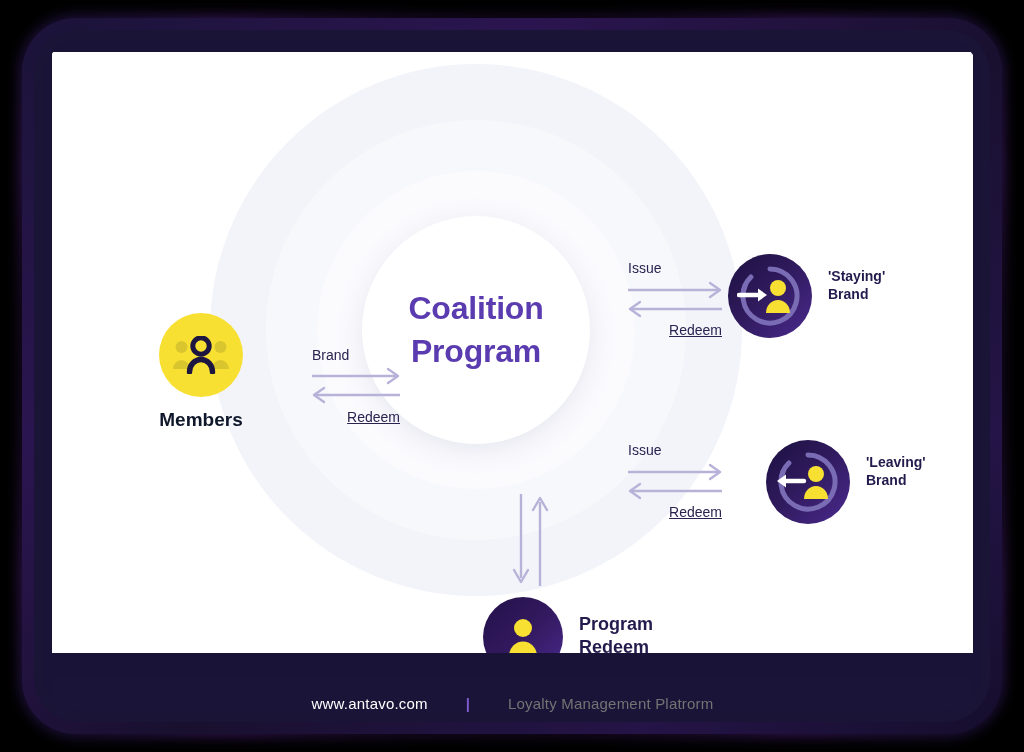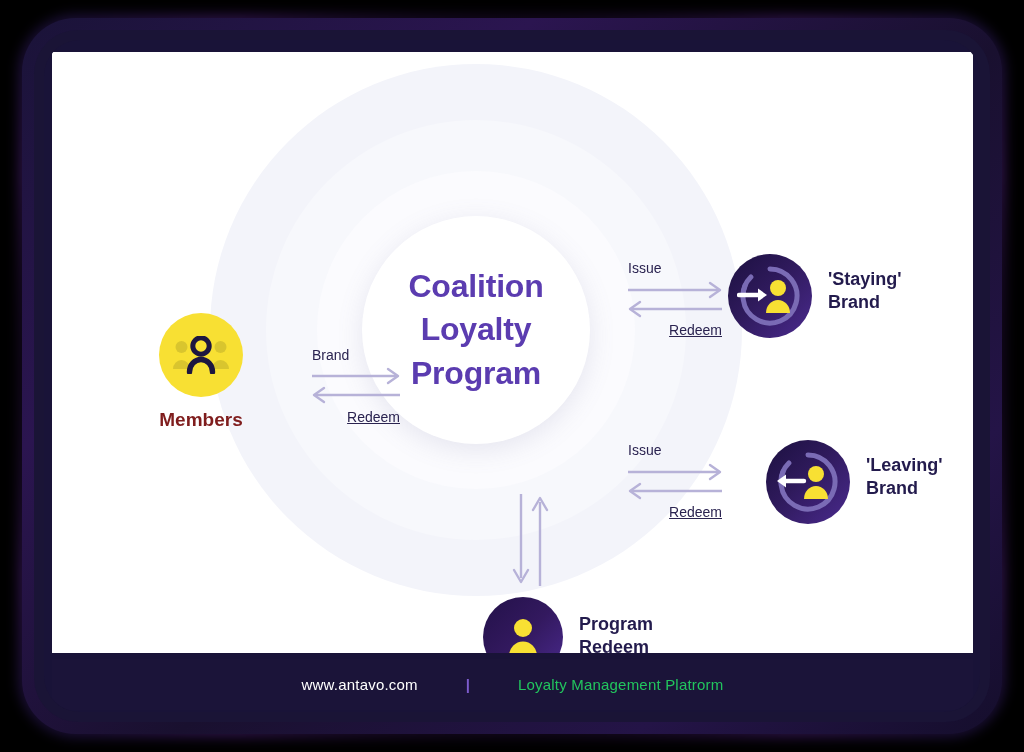--- a/index.html
+++ b/index.html
@@ -111,39 +111,39 @@
     width: 84px; height: 84px;
     border-radius: 50%;
     background: #f8e033;
     display: flex; align-items: center; justify-content: center;
   }
   .members-label {
     position: absolute;
     left: -22px; top: 96px;
     width: 128px;
     text-align: center;
-    color: #7f1d1d;
+    color: #0f172a;
     font-weight: 700;
     font-size: 19px;
   }
 
   .brand-circle {
     position: absolute;
     left: 0; top: 0;
     width: 84px; height: 84px;
     border-radius: 50%;
     background: linear-gradient(135deg, #1c1040 0%, #2f1a5c 45%, #4a2a8e 100%);
     display: flex; align-items: center; justify-content: center;
   }
   .brand-label {
     position: absolute;
     left: 100px; top: 14px;
     color: #231b4d;
     font-weight: 700;
-    font-size: 18px;
+    font-size: 14px;
     line-height: 1.25;
     white-space: nowrap;
   }
 
   .owner-circle {
     position: absolute;
     left: 0; top: 0;
     width: 80px; height: 80px;
     border-radius: 50%;
     background: linear-gradient(135deg, #231149 0%, #33195f 50%, #4a2a8e 100%);
@@ -167,41 +167,41 @@
     font-size: 14px;
     font-weight: 400;
     white-space: nowrap;
   }
   .flow-label.top { top: 0; left: 2px; }
   .flow-label.bottom { bottom: 0; right: 2px; text-decoration: underline; }
 
   
   .footer {
     position: absolute;
-    left: 8px; top: 619px;
+    left: 8px; top: 638px;
     width: 921px; height: 51px;
     background: #1b1439;
     display: flex;
     align-items: center;
     justify-content: center;
-    gap: 18px;
+    gap: 8px;
   }
   .footer-url {
     color: #ffffff;
     font-size: 15px;
     letter-spacing: 0.2px;
   }
   .footer-sep {
     color: #7d5ccd;
     font-size: 15px;
     font-weight: 700;
     margin: 0 30px;
   }
   .footer-tag {
-    color: #22c55e;
+    color: #737373;
     font-size: 15px;
     letter-spacing: 0.2px;
   }
 </style>
 </head>
 <body>
 
 <div id="stage">
 
   <div class="frame-glow"></div>
@@ -212,21 +212,20 @@
 
     <div class="canvas">
 
       <div class="ring ring-1"></div>
       <div class="ring ring-2"></div>
       <div class="ring ring-3"></div>
 
       <div class="center-circle">
         <div class="center-text">
           <div>Coalition</div>
-          <div>Loyalty</div>
           <div>Program</div>
         </div>
       </div>
 
       <div class="node" style="left:107px; top:261px; width:130px; height:124px;">
         <div class="members-circle">
           <svg width="58" height="38" viewBox="0 0 58 38">
 
             <circle cx="9.5" cy="11" r="6" fill="#d9c52e"></circle>
             <path d="M1 33 a8.5 9 0 0 1 17 0 z" fill="#d9c52e"></path>

